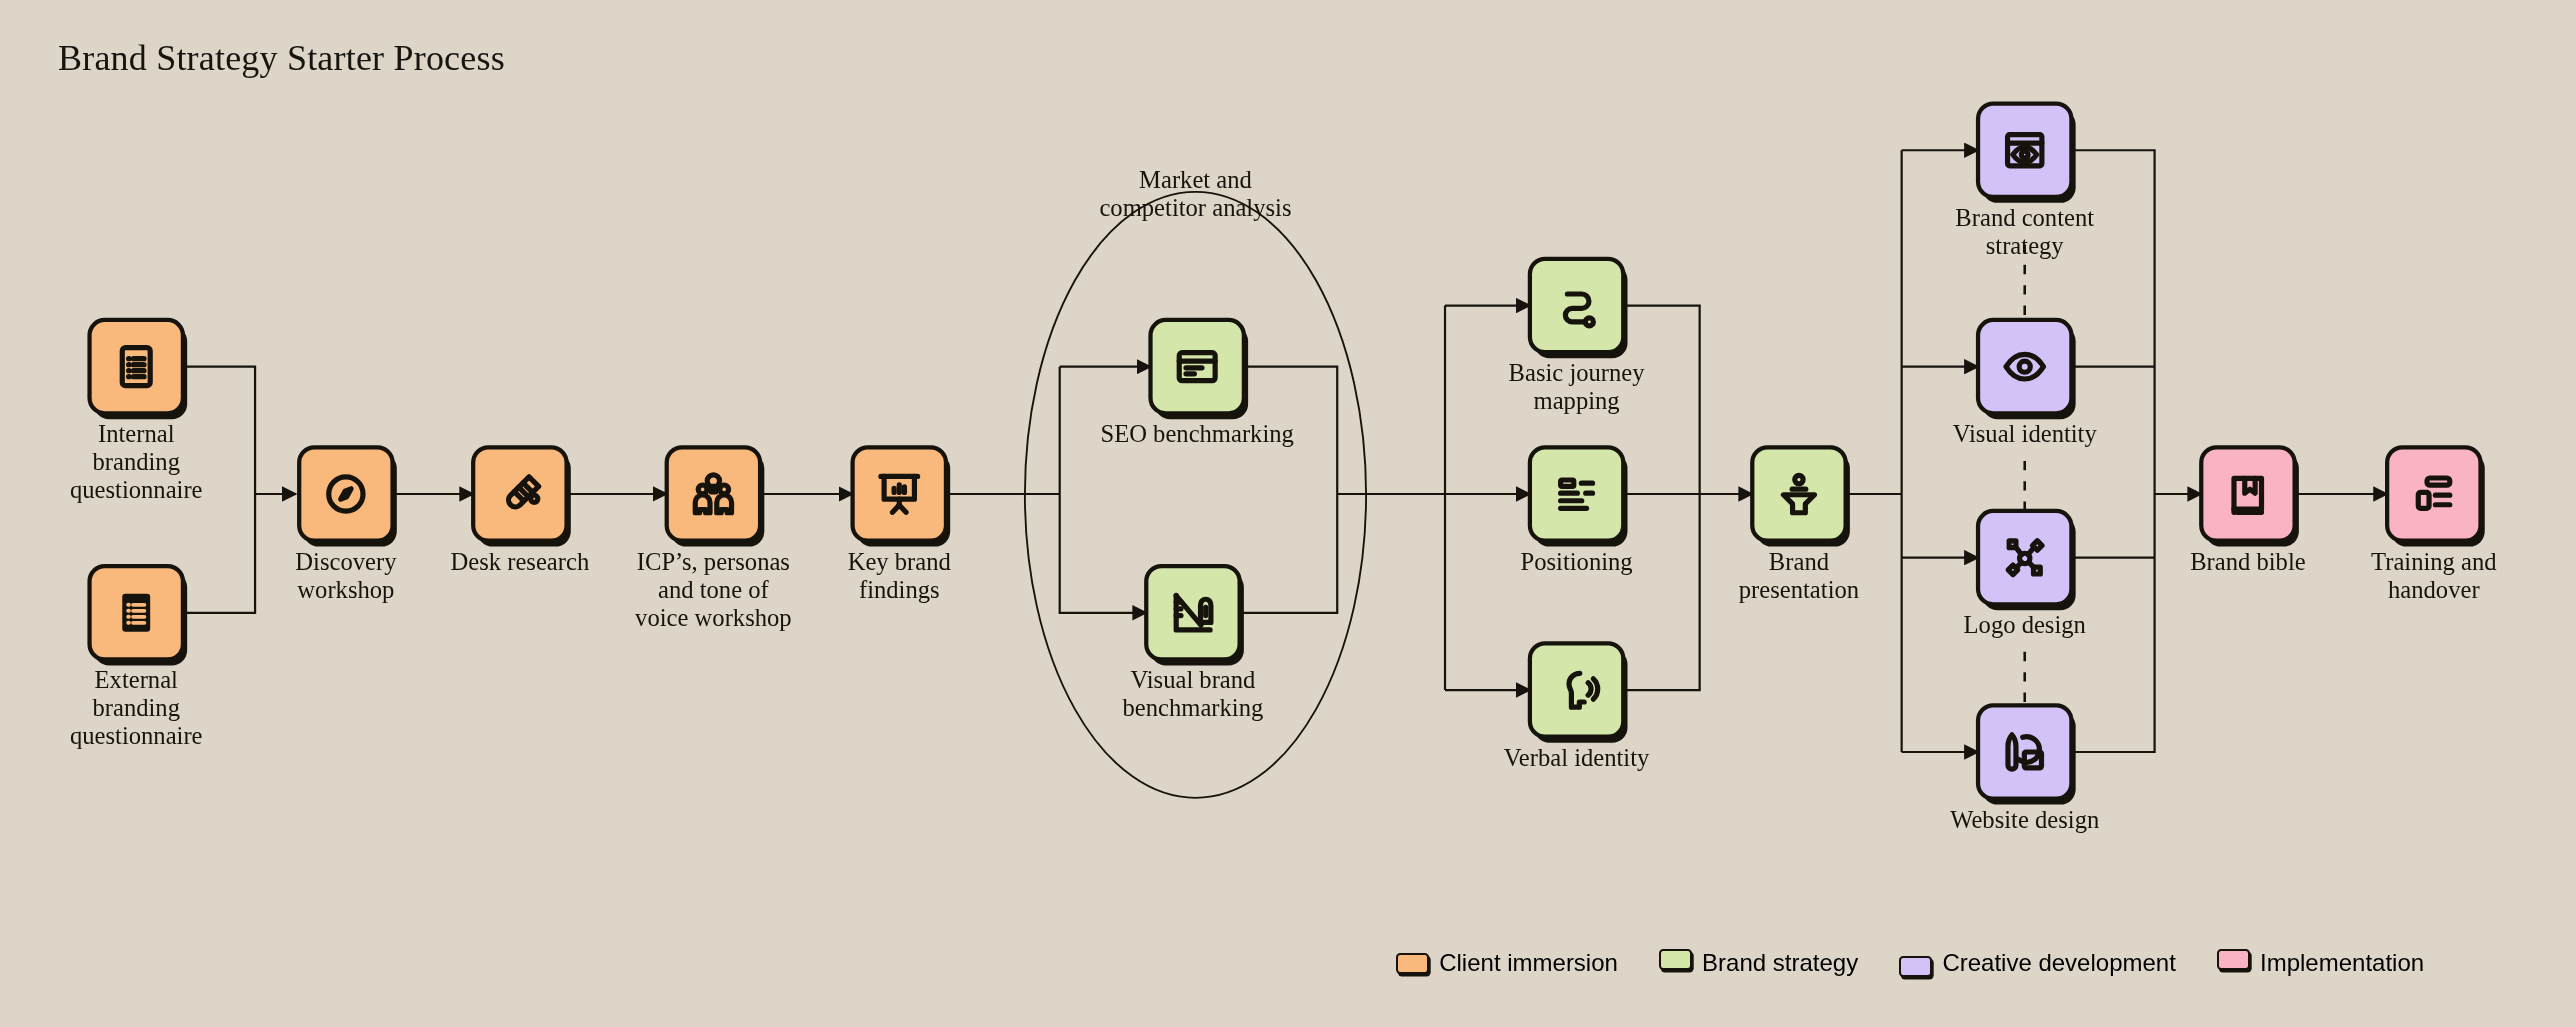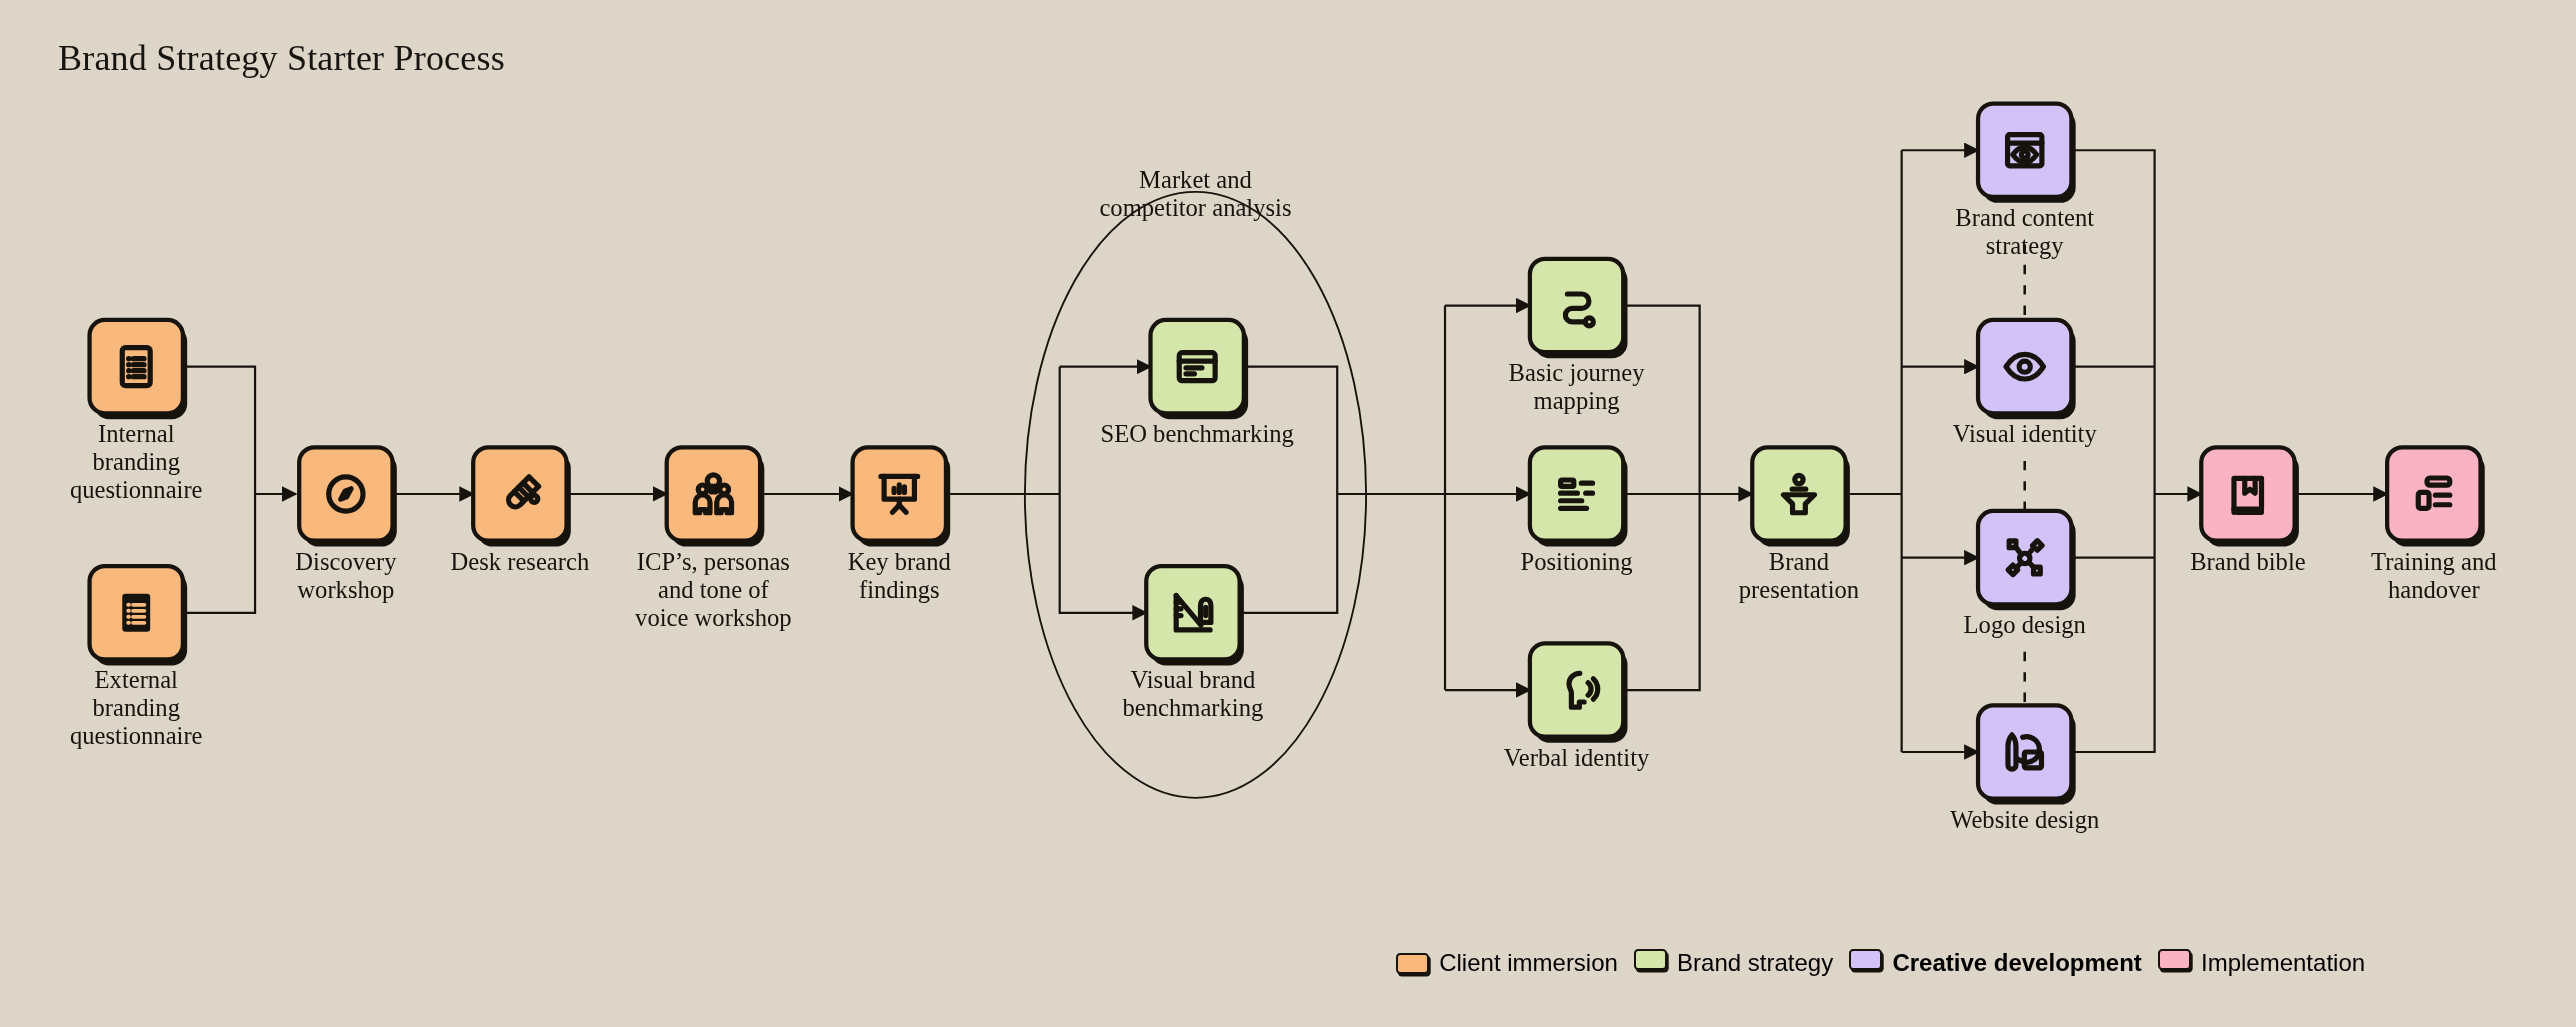--- a/index.html
+++ b/index.html
@@ -359,30 +359,30 @@
       <g>
         <text x="2648" y="671" class="nodeLabel">Brand bible</text>
       </g>
       <g>
         <text x="2867" y="671" class="nodeLabel">Training and</text>
         <text x="2867" y="704" class="nodeLabel">handover</text>
       </g>
     </g>
 </svg>
 
-<div id="legend" style="position:absolute;left:1396px;top:949px;display:flex;align-items:center;gap:16px;">
+<div id="legend" style="position:absolute;left:1396px;top:949px;display:flex;align-items:center;gap:41px;">
     <div style="display: flex; align-items: center; gap: 10.2px; cursor: pointer;">
       <span style="display: inline-block; width: 29px; height: 17px; border-radius: 4.2px; border: 2.5px solid rgb(22, 18, 12); box-shadow: rgb(22, 18, 12) 1.7px 2.5px 0px; background: rgb(249, 184, 124);"></span>
       <span class="legendLabel">Client immersion</span>
     </div>
     <div style="display: flex; gap: 10.2px; cursor: pointer;">
       <span style="display: inline-block; width: 29px; height: 17px; border-radius: 4.2px; border: 2.5px solid rgb(22, 18, 12); box-shadow: rgb(22, 18, 12) 1.7px 2.5px 0px; background: rgb(212, 230, 170);"></span>
       <span class="legendLabel">Brand strategy</span>
     </div>
-    <div style="display: flex; align-items: flex-start; gap: 10.2px; cursor: pointer; font-weight: bold;">
+    <div style="display: flex; align-items: flex-end; gap: 10.2px; cursor: pointer;">
       <span style="display: inline-block; width: 29px; height: 17px; border-radius: 4.2px; border: 2.5px solid rgb(22, 18, 12); box-shadow: rgb(22, 18, 12) 1.7px 2.5px 0px; background: rgb(211, 194, 247);"></span>
       <span class="legendLabel">Creative development</span>
     </div>
     <div style="display: flex; align-items: flex-start; gap: 10.2px; cursor: pointer;">
       <span style="display: inline-block; width: 29px; height: 17px; border-radius: 4.2px; border: 2.5px solid rgb(22, 18, 12); box-shadow: rgb(22, 18, 12) 1.7px 2.5px 0px; background: rgb(249, 179, 194);"></span>
       <span class="legendLabel">Implementation</span>
     </div>
   </div>
 
 

